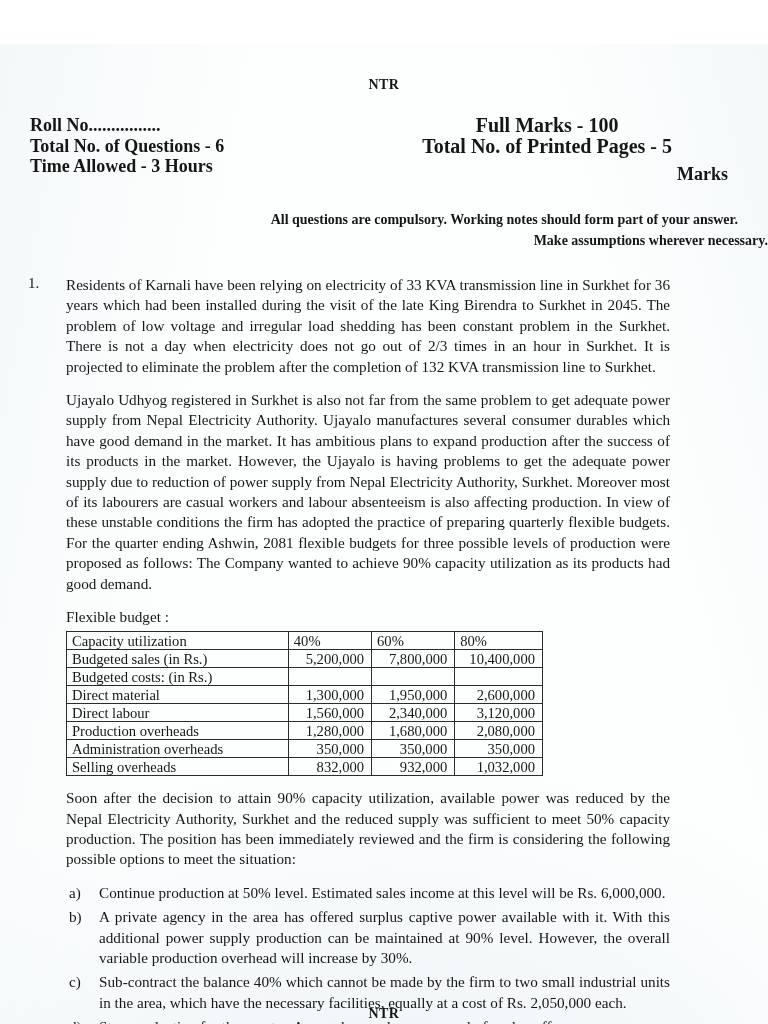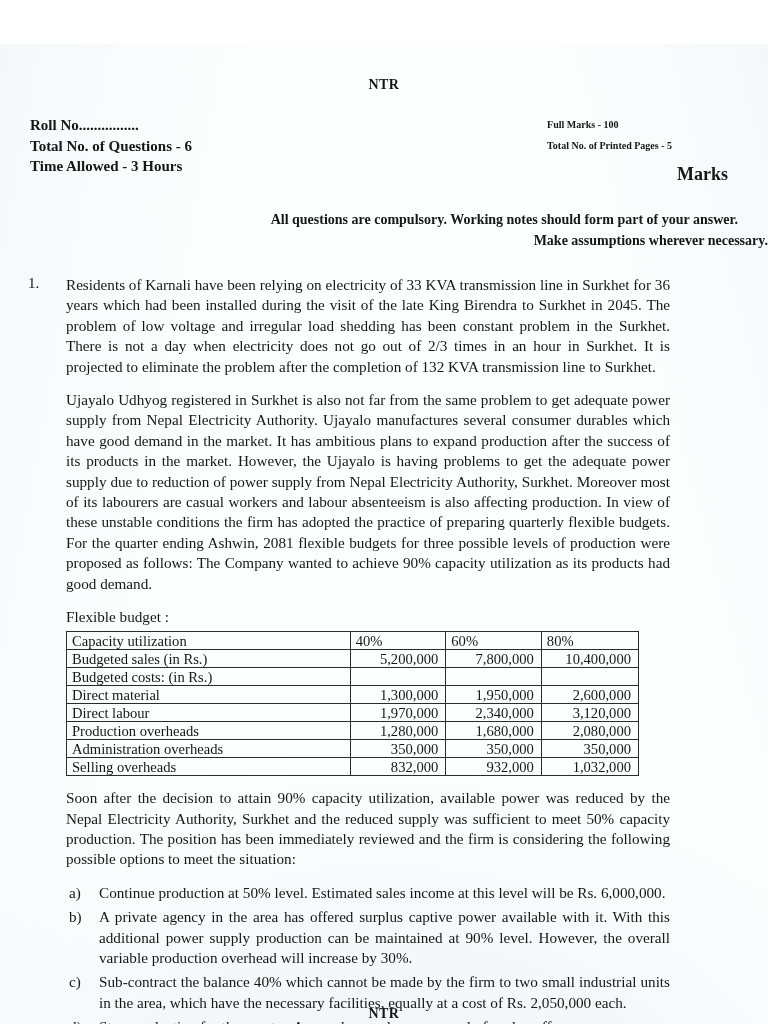--- a/index.html
+++ b/index.html
@@ -44,32 +44,32 @@
   .meta-block {
     position: relative;
     margin-top: 22px;
     height: 62px;
   }
   .meta-left {
     position: absolute;
     left: 30px;
     top: 0;
     font-weight: bold;
-    font-size: 15px;
+    font-size: 18px;
     line-height: 20.5px;
     white-space: nowrap;
   }
   .meta-right {
     position: absolute;
     right: 96px;
     top: 0;
     font-weight: bold;
-    font-size: 10px;
+    font-size: 20px;
     line-height: 20.5px;
-    text-align: left;
+    text-align: center;
     white-space: nowrap;
   }
   .marks {
     position: absolute;
     right: 40px;
     top: 49px;
     font-weight: bold;
     font-size: 18px;
   }
 
@@ -108,21 +108,21 @@
 
   .tbl-caption {
     font-size: 15.2px;
     line-height: 20px;
     margin: 2px 0 4px 0;
   }
 
   
   table.budget {
     border-collapse: collapse;
-    width: 573px;
+    width: 477px;
     margin: 0 0 12px 0;
     font-size: 14.6px;
   }
   table.budget td {
     border: 1px solid #2b2b2b;
     height: 17px;
     padding: 0 5px;
     line-height: 16px;
     white-space: nowrap;
   }
@@ -307,21 +307,21 @@
                 <td class="num"></td>
               </tr>
               <tr>
                 <td class="label">Direct material</td>
                 <td class="num">1,300,000</td>
                 <td class="num">1,950,000</td>
                 <td class="num">2,600,000</td>
               </tr>
               <tr>
                 <td class="label">Direct labour</td>
-                <td class="num">1,970,000</td>
+                <td class="num">1,560,000</td>
                 <td class="num">2,340,000</td>
                 <td class="num">3,120,000</td>
               </tr>
               <tr>
                 <td class="label">Production overheads</td>
                 <td class="num">1,280,000</td>
                 <td class="num">1,680,000</td>
                 <td class="num">2,080,000</td>
               </tr>
               <tr>

